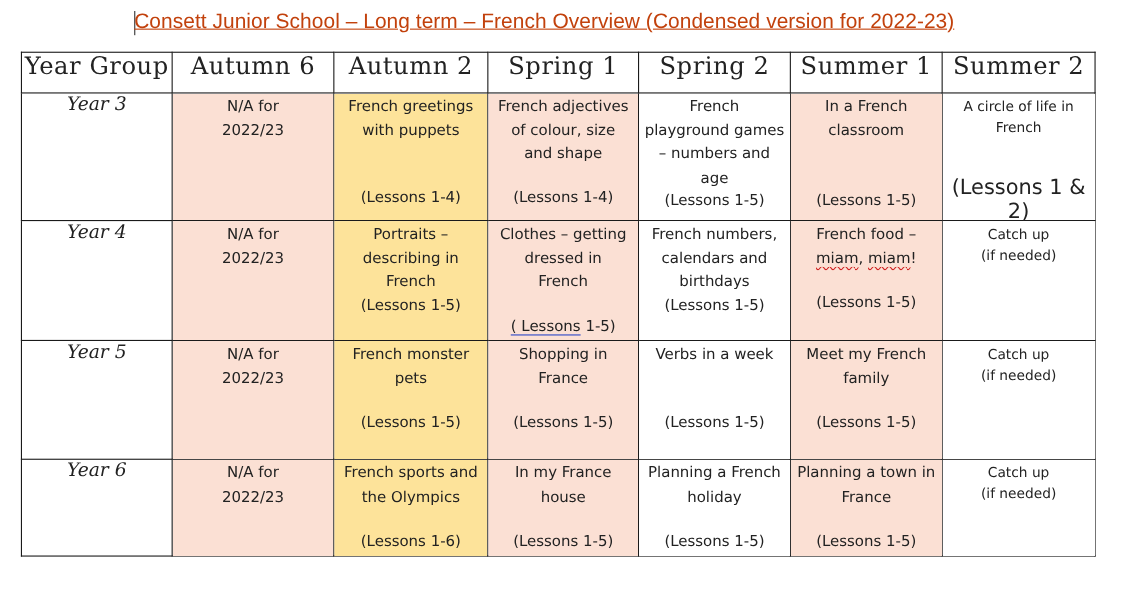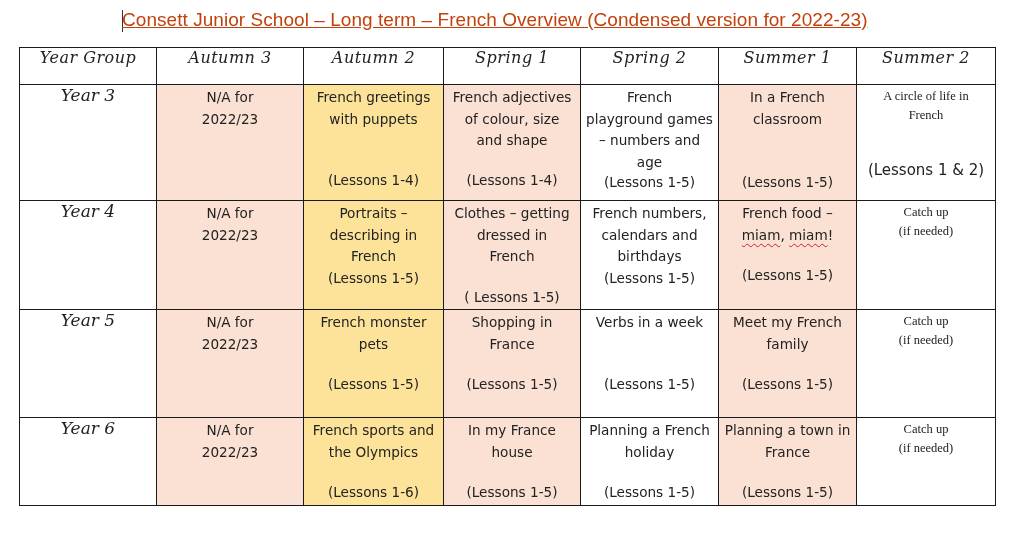--- a/index.html
+++ b/index.html
@@ -12,58 +12,58 @@
   .cursor { position:absolute; left:122px; top:10px; width:1px; height:22px; background:#333; }
   table.overview {
     position:absolute; left:19px; top:47px;
     border-collapse:collapse; table-layout:fixed;
   }
   table.overview td, table.overview th {
     border:1.5px solid #1a1a1a; padding:0; vertical-align:top; text-align:center;
   }
   th.hdr {
     height:36px; font-weight:normal;
-    font-family:"DejaVu Serif", serif; font-style:italic;
-    font-size:16px; color:#222; vertical-align:middle; letter-spacing:0.5px;
+    font-family:"DejaVu Serif", serif; 
+    font-size:22px; color:#222; vertical-align:middle; letter-spacing:0.5px;
   }
   td.yr {
     font-family:"DejaVu Serif", serif; font-style:italic; font-size:17px; color:#222;
     padding-top:4px; background:#ffffff;
   }
   td.cell { position:relative; font-size:13.6px; line-height:21.5px; color:#222; }
   td.cell .cwrap { padding:2px 4px 0 4px; }
   td.cell .line { display:block; }
   td.cell .lesson { position:absolute; left:0; right:0; }
   .pink { background:#fbe0d4; }
   .gold { background:#fde39a; }
   .white { background:#ffffff; }
-  .small { font-size:12.5px !important; line-height:19px !important;font-family:Liberation Serif, serif; }
+  .small { font-size:12.5px !important; line-height:19px !important; }
   .squig { text-decoration:underline wavy #d02020; text-decoration-thickness:1px; text-underline-offset:3px; }
-  .blueul { text-decoration-color:#2a46c8; text-underline-offset:3px; }
+  .blueul { text-decoration:underline; text-decoration-color:#2a46c8; text-underline-offset:3px; }
 </style>
 </head>
 <body>
 
 <div class="cursor"></div>
 <div class="title">Consett Junior School – Long term – French Overview (Condensed version for 2022-23)</div>
 
 <table class="overview">
   <colgroup>
     <col style="width:137px">
       <col style="width:147px">
       <col style="width:140px">
     <col style="width:137px">
       <col style="width:138px">
       <col style="width:138px">
       <col style="width:139px">
   </colgroup>
   <thead>
     <tr>
       <th class="hdr">Year Group</th>
-      <th class="hdr">Autumn 3</th>
+      <th class="hdr">Autumn 6</th>
       <th class="hdr">Autumn 2</th>
       <th class="hdr">Spring 1</th>
       <th class="hdr">Spring 2</th>
       <th class="hdr">Summer 1</th>
       <th class="hdr">Summer 2</th>
     </tr>
   </thead>
   <tbody>
 
     <tr style="height:116px">
@@ -103,21 +103,21 @@
         <span class="line">In a French</span>
         <span class="line">classroom</span>
           </div>
         <span class="lesson" style="top:87px">(Lessons 1-5)</span>
         </td>
       <td class="cell white">
           <div class="cwrap small">
         <span class="line small">A circle of life in</span>
         <span class="line small">French</span>
           </div>
-        <span class="lesson" style="top:75px; font-size:15px">(Lessons 1 &amp; 2)</span>
+        <span class="lesson" style="top:75px; font-size:19px">(Lessons 1 &amp; 2)</span>
         </td>
     </tr>
 
     <tr style="height:109px">
       <td class="yr">Year 4</td>
       <td class="cell pink">
           <div class="cwrap">
         <span class="line">N/A for</span>
         <span class="line">2022/23</span>
           </div>

